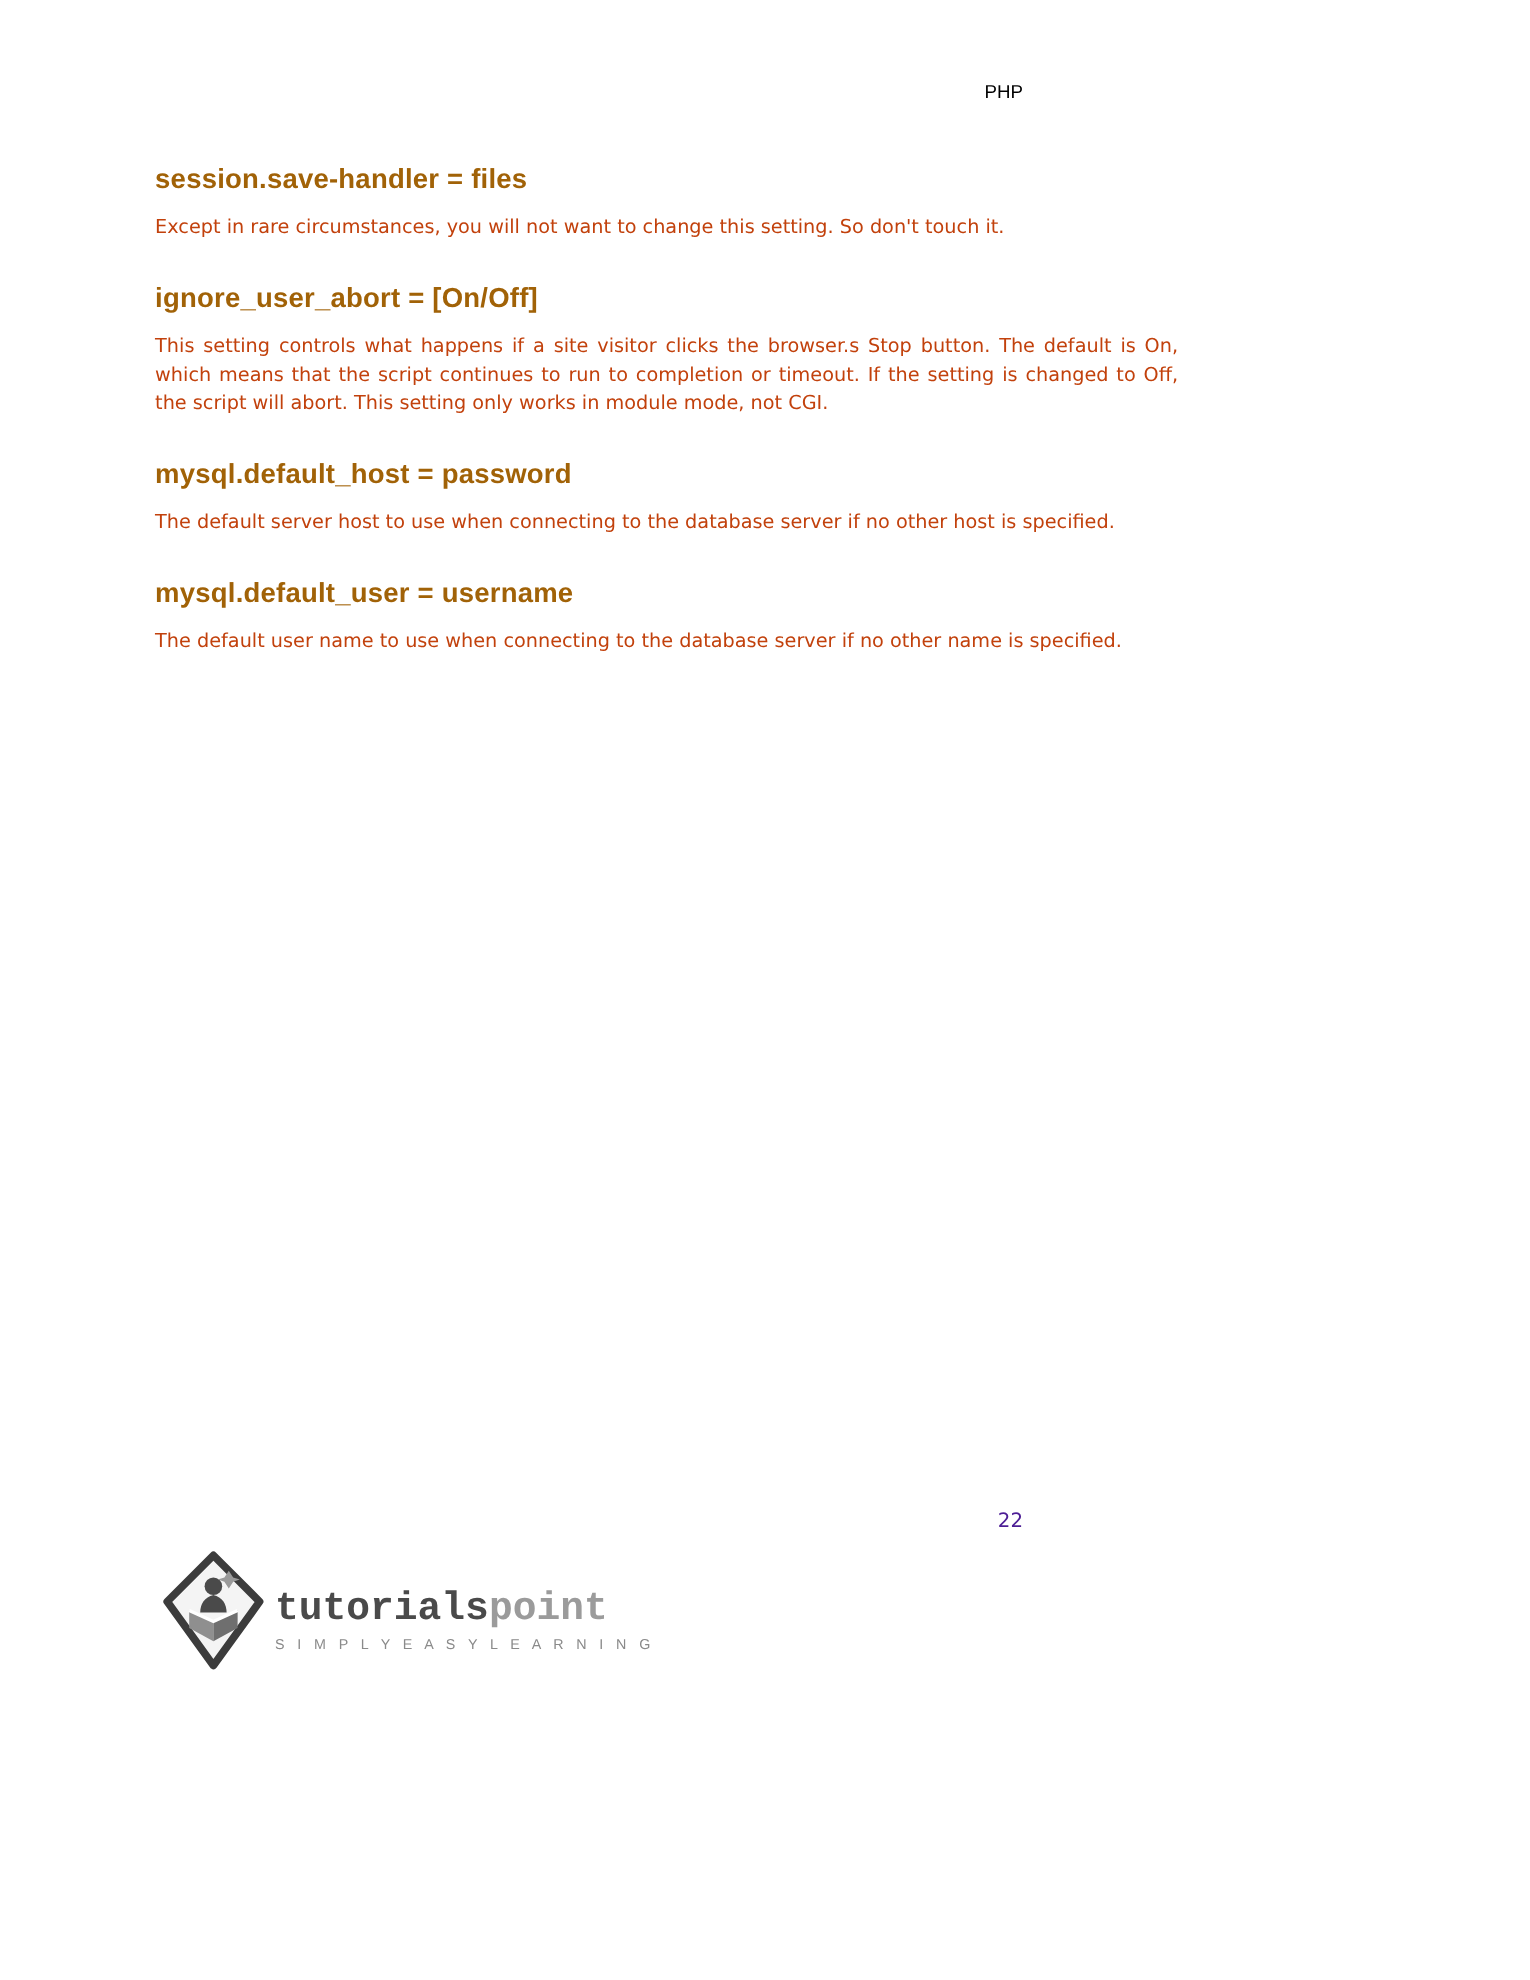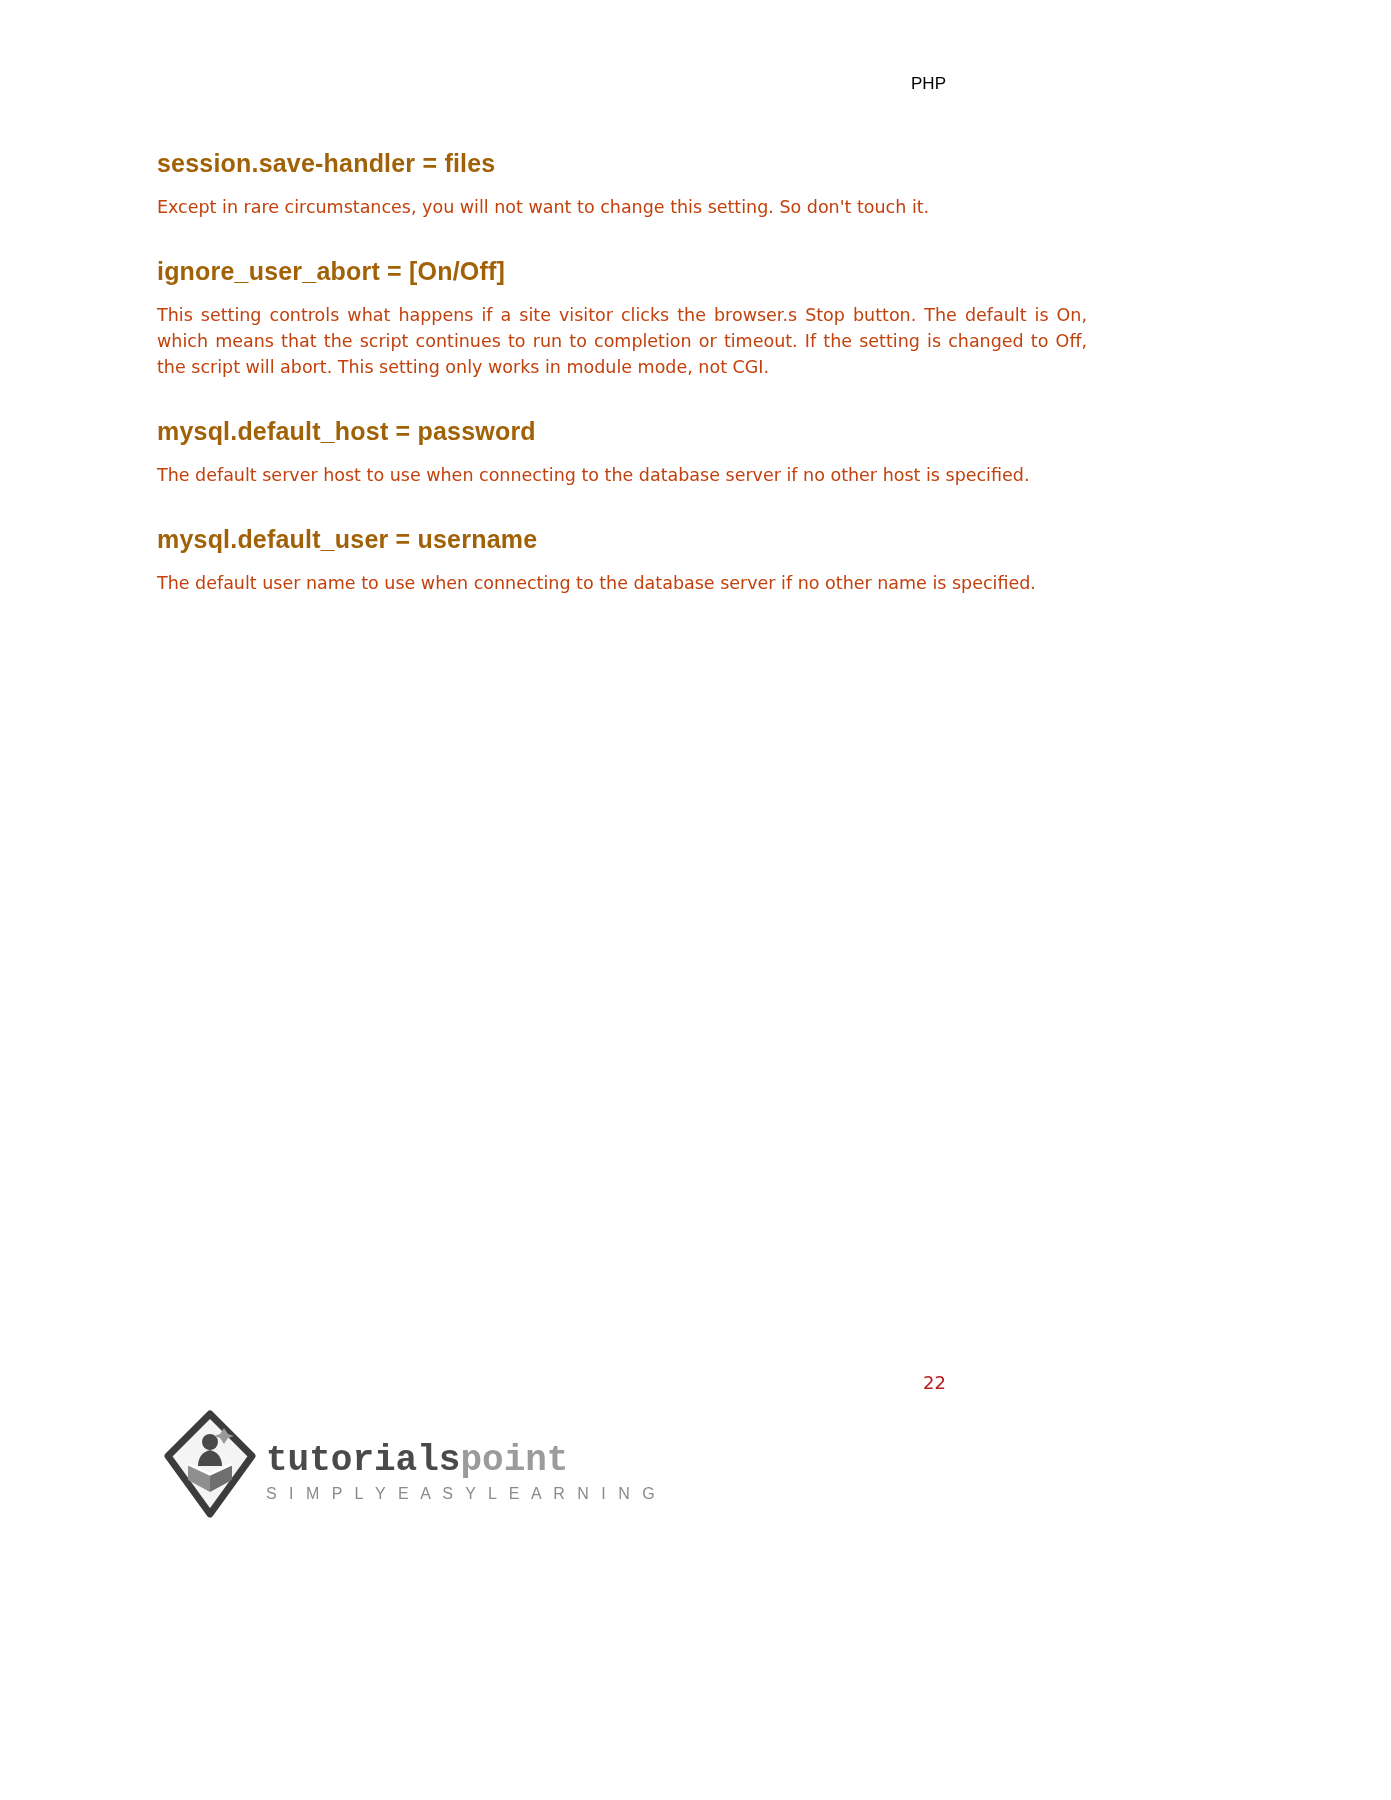--- a/index.html
+++ b/index.html
@@ -9,21 +9,20 @@
   }
 
   .page {
     position: relative;
     width: 1252px;
     height: 1800px;
     background: #ffffff;
     font-family: "DejaVu Sans", "Liberation Sans", sans-serif;
     color: #1a1a1a;
     overflow: hidden;
-    margin-left: 16px;
   }
 
   .running-header {
     position: absolute;
     top: 74px;
     right: 322px;
     font-size: 17px;
     color: #000000;
     font-family: "Liberation Sans", sans-serif;
   }
@@ -55,21 +54,21 @@
     line-height: 26px;
     color: #c2410c;
     text-align: justify;
   }
 
   .page-number {
     position: absolute;
     top: 1372px;
     right: 322px;
     font-size: 18px;
-    color: #b91c1c;
+    color: #4c1d95;
   }
 
   .logo {
     position: absolute;
     left: 148px;
     top: 1408px;
     display: flex;
     align-items: center;
   }
 
@@ -90,21 +89,21 @@
     font-size: 36px;
     line-height: 36px;
   }
 
   .brand-bold { color: #4a4a4a; }
   .brand-light { color: #9b9b9b; }
 
   .tagline {
     margin-top: 6px;
     font-family: "Liberation Sans", sans-serif;
-    font-size: 16px;
+    font-size: 13px;
     letter-spacing: 4px;
     color: #8a8a8a;
   }
 </style>
 </head>
 <body>
 
 <div class="page">
 
   <div class="running-header">PHP</div>

